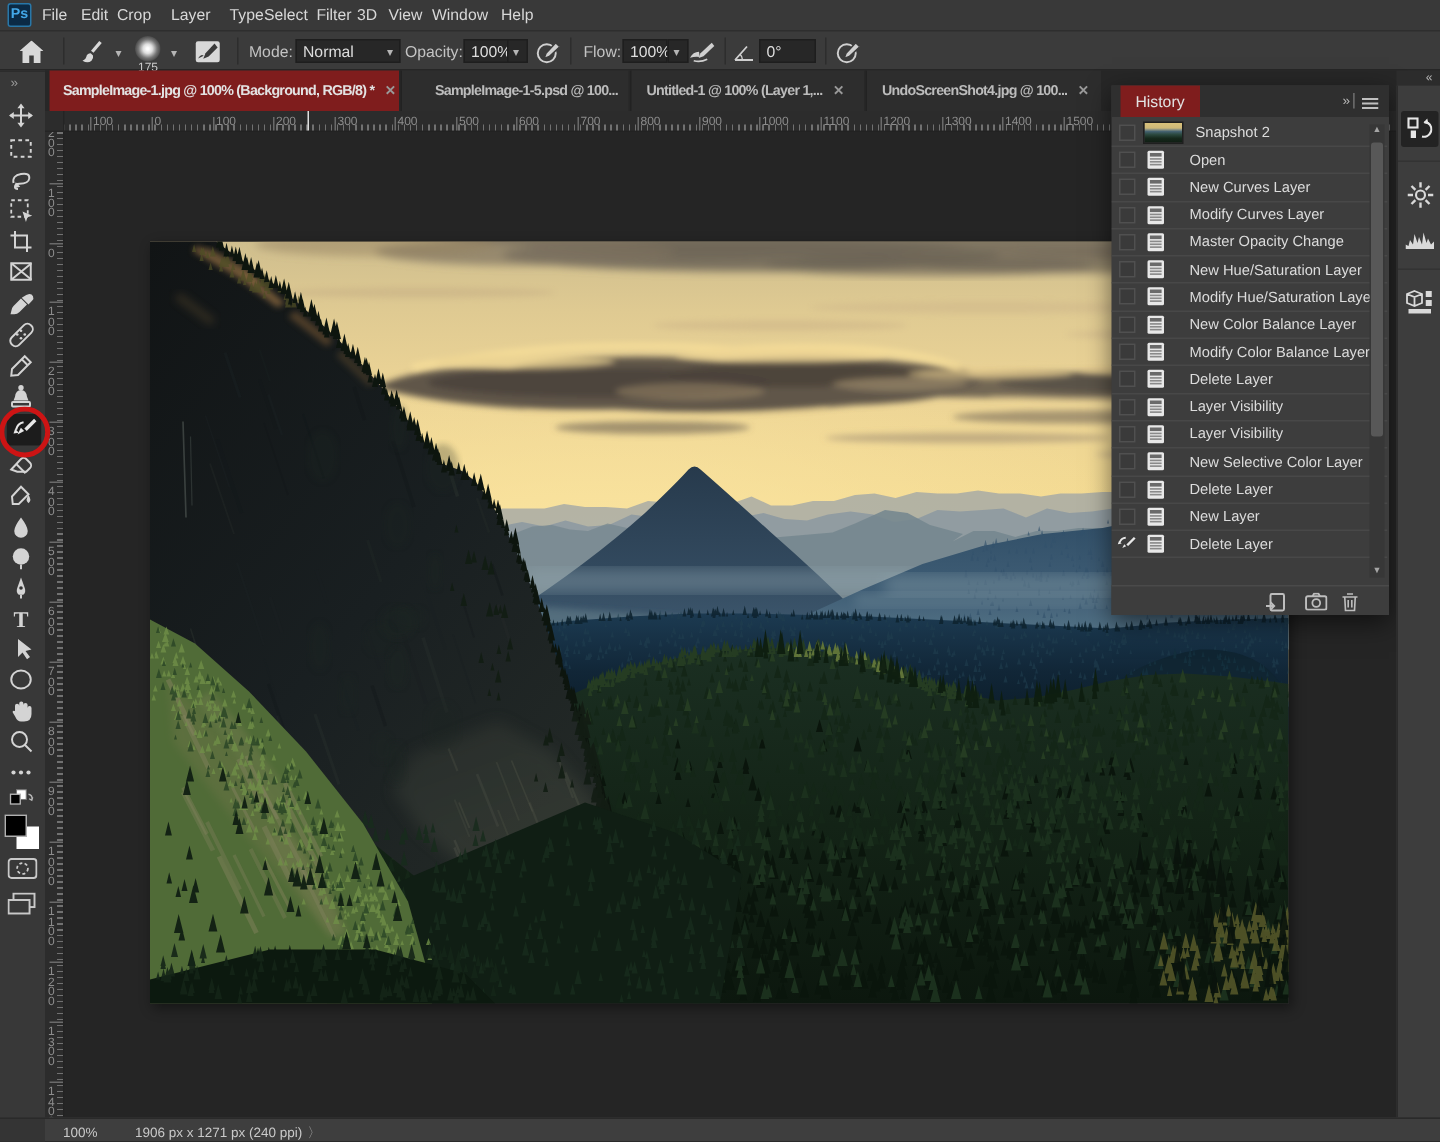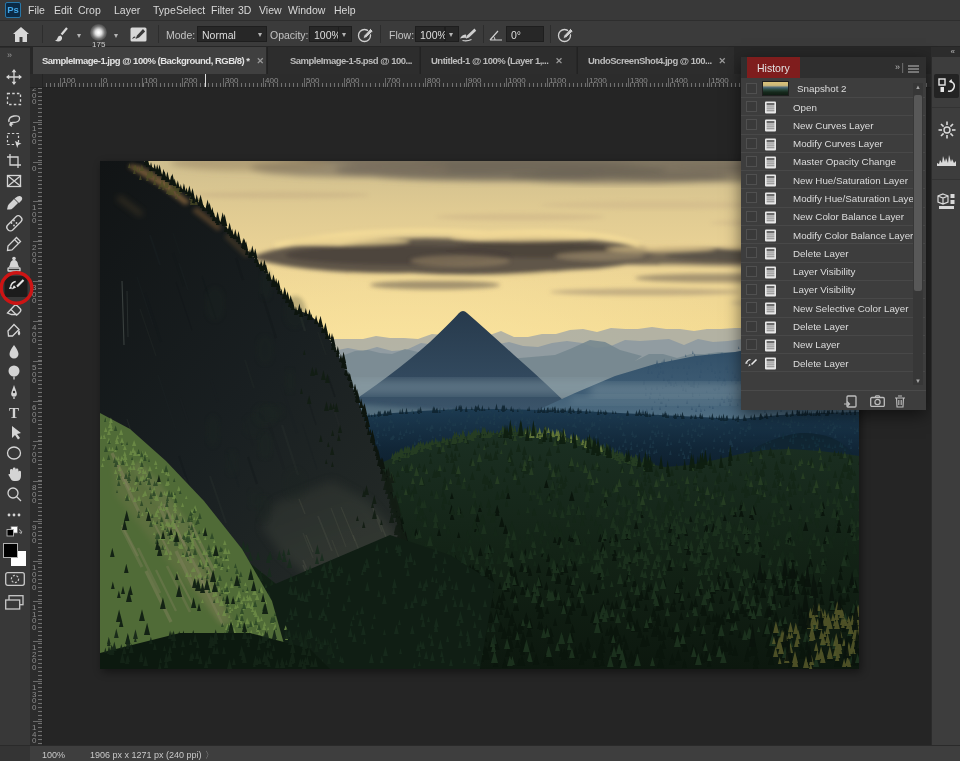--- a/index.html
+++ b/index.html
@@ -231,21 +231,21 @@
         <rect x="0.7" y="0.7" width="18.6" height="12.6" rx="2" fill="none" stroke="#c9c9c9" stroke-width="1.3"></rect>
         <circle cx="10" cy="7" r="3.6" fill="none" stroke="#c9c9c9" stroke-width="1.2" stroke-dasharray="2 1.6"></circle>
       </svg>
   <svg class="abs" style="left:5px;top:547px" width="20" height="16" viewBox="0 0 20 16">
         <rect x="4" y="0.7" width="14" height="9" fill="none" stroke="#c9c9c9" stroke-width="1.3"></rect>
         <rect x="0.7" y="5" width="14" height="9" fill="#383838" stroke="#c9c9c9" stroke-width="1.3"></rect>
       </svg>
 </div>
 
 <div class="abs" id="tabstrip">
-  <div class="tab" style="left:3px;width:233px;background:#404040;color:#e3e3e3;padding-left:9px">SampleImage-1.jpg @ 100% (Background, RGB/8) *<span class="tabx">✕</span></div>
+  <div class="tab" style="left:3px;width:233px;background:#7f1d1d;color:#e3e3e3;padding-left:9px">SampleImage-1.jpg @ 100% (Background, RGB/8) *<span class="tabx">✕</span></div>
   <div class="tab" style="left:237px;width:152px;background:#2d2d2d;color:#bcbcbc;padding-left:22px;border-left:1px solid #222">SampleImage-1-5.psd @ 100...<span class="tabx">✕</span></div>
   <div class="tab" style="left:390px;width:156px;background:#2d2d2d;color:#bcbcbc;padding-left:10px;border-left:1px solid #222">Untitled-1 @ 100% (Layer 1,...<span class="tabx">✕</span></div>
   <div class="tab" style="left:547px;width:157px;background:#2d2d2d;color:#bcbcbc;padding-left:10px;border-left:1px solid #222">UndoScreenShot4.jpg @ 100...<span class="tabx">✕</span></div>
 </div>
 
 <div class="abs" id="hruler">
       <span class="hrl" style="left:32px">100</span>
       <span style="position:absolute;left:30px;bottom:0;width:1px;height:9px;background:#6a6a6a"></span>
       <span class="hrl" style="left:73px">0</span>
       <span style="position:absolute;left:71px;bottom:0;width:1px;height:9px;background:#6a6a6a"></span>

